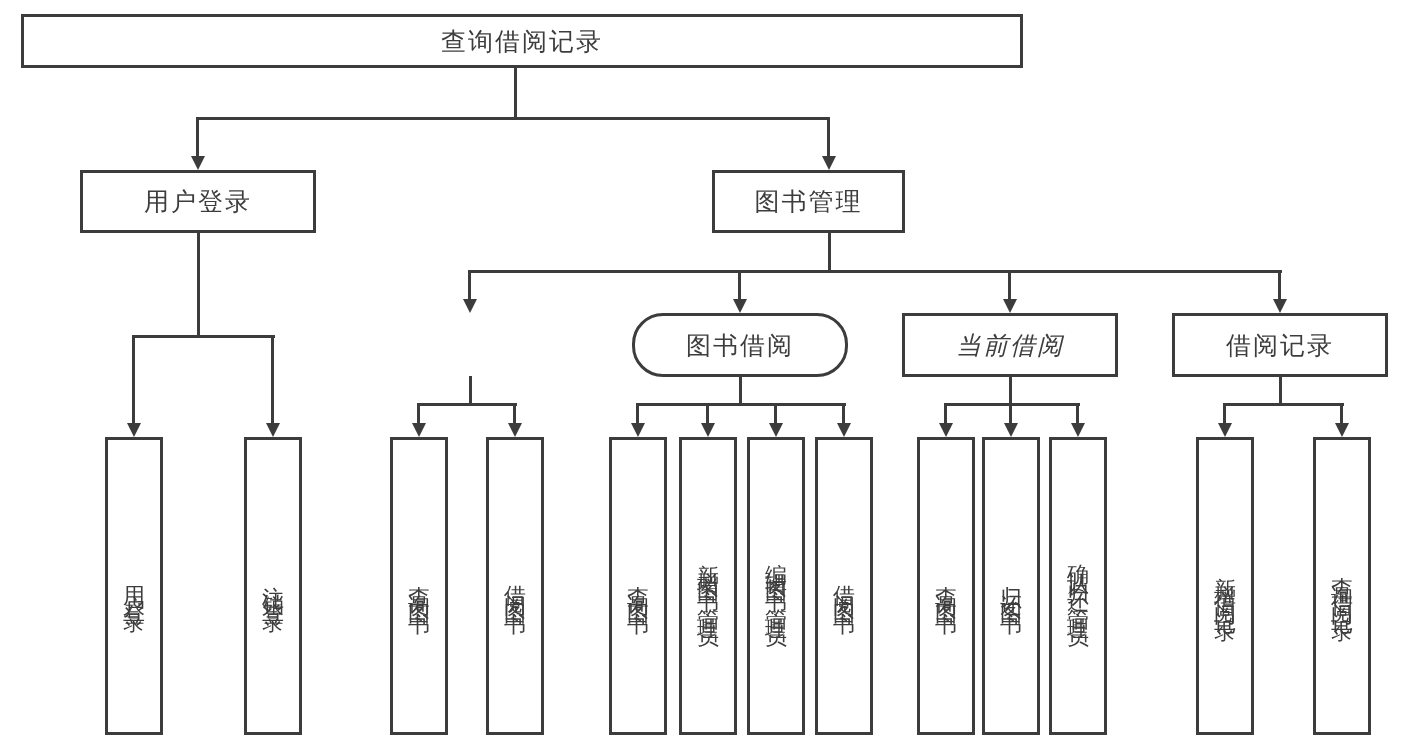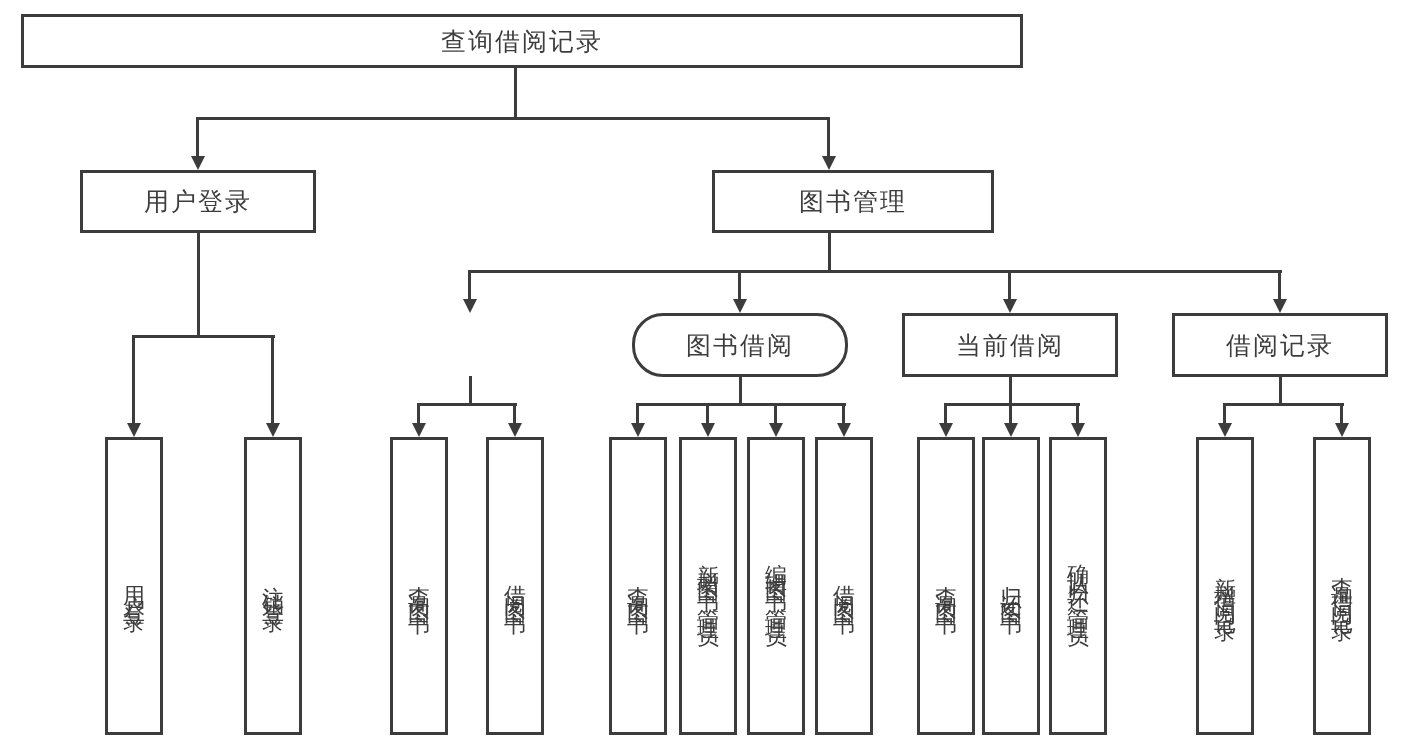--- a/index.html
+++ b/index.html
@@ -57,40 +57,40 @@
   </div>
 
   <div class="ln" style="left:514px;top:67px;width:3px;height:51px;"></div>
   <div class="ln" style="left:197px;top:117px;width:633px;height:3px;"></div>
   <div class="arrow" style="left:191px;top:117px;height:53px;"></div>
   <div class="arrow" style="left:822px;top:117px;height:53px;"></div>
 
   <div class="hbox" style="left:80px;top:170px;width:236px;height:63px;">
     <span>用户登录</span>
   </div>
-  <div class="hbox" style="left:712px;top:170px;width:282px;height:63px;">
+  <div class="hbox" style="left:712px;top:170px;width:193px;height:63px;">
     <span>图书管理</span>
   </div>
 
   <div class="ln" style="left:197px;top:232px;width:3px;height:105px;"></div>
   <div class="ln" style="left:133px;top:335px;width:142px;height:3px;"></div>
   <div class="arrow" style="left:127px;top:335px;height:102px;"></div>
   <div class="arrow" style="left:266px;top:335px;height:102px;"></div>
 
   <div class="ln" style="left:828px;top:232px;width:3px;height:40px;"></div>
   <div class="ln" style="left:469px;top:270px;width:813px;height:3px;"></div>
   <div class="arrow" style="left:463px;top:270px;height:43px;"></div>
   <div class="arrow" style="left:733px;top:270px;height:43px;"></div>
   <div class="arrow" style="left:1003px;top:270px;height:43px;"></div>
   <div class="arrow" style="left:1273px;top:270px;height:43px;"></div>
 
   <div class="hbox" style="left:632px;top:313px;width:216px;height:64px;border-radius:31px;">
     <span>图书借阅</span>
   </div>
-  <div class="hbox" style="left:902px;top:313px;width:216px;height:64px;">
+  <div class="hbox" style="left:902px;top:313px;width:216px;height:64px;font-style:italic;">
     <span>当前借阅</span>
   </div>
   <div class="hbox" style="left:1172px;top:313px;width:216px;height:64px;">
     <span>借阅记录</span>
   </div>
 
   <div class="ln" style="left:469px;top:376px;width:3px;height:29px;"></div>
   <div class="ln" style="left:418px;top:403px;width:99px;height:3px;"></div>
   <div class="arrow" style="left:412px;top:403px;height:34px;"></div>
   <div class="arrow" style="left:508px;top:403px;height:34px;"></div>

